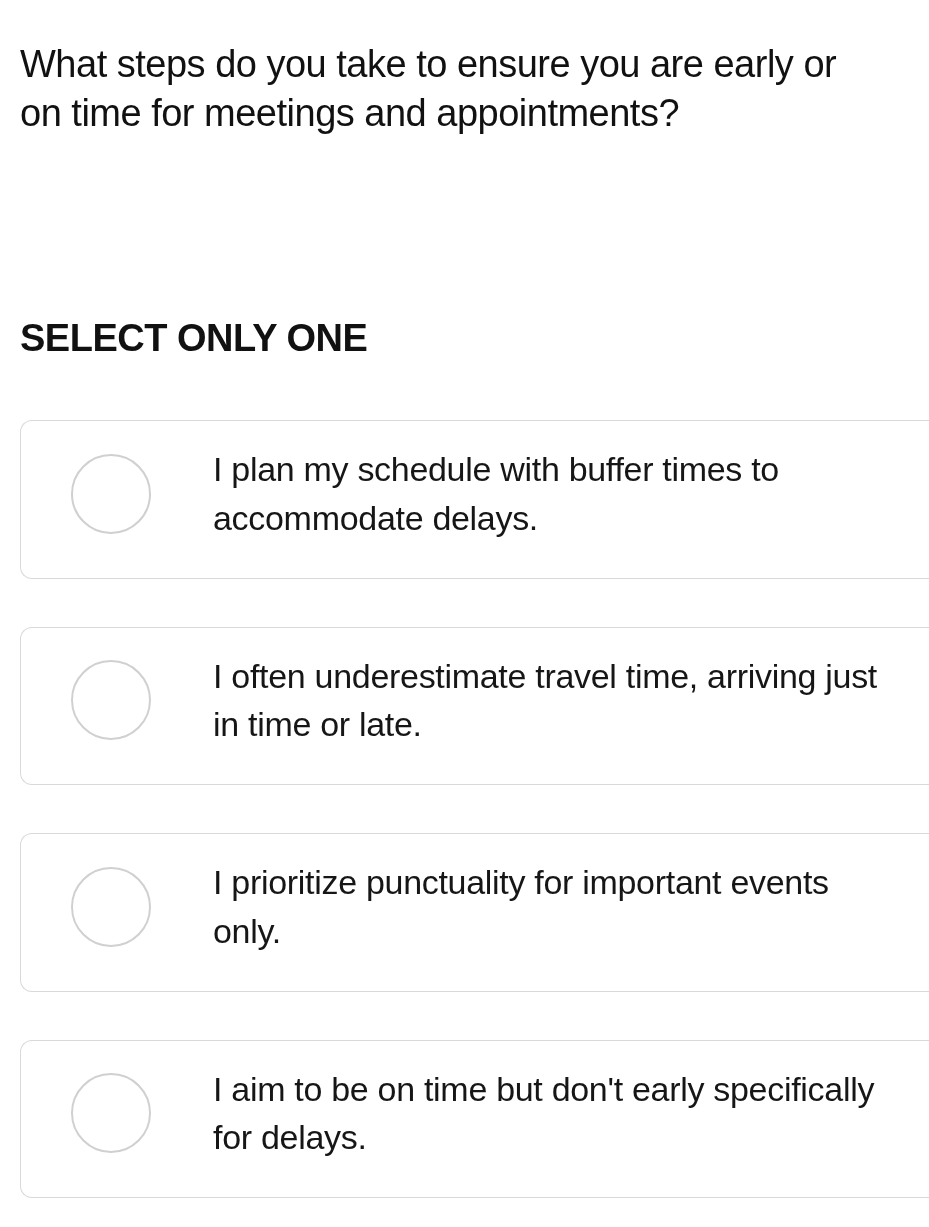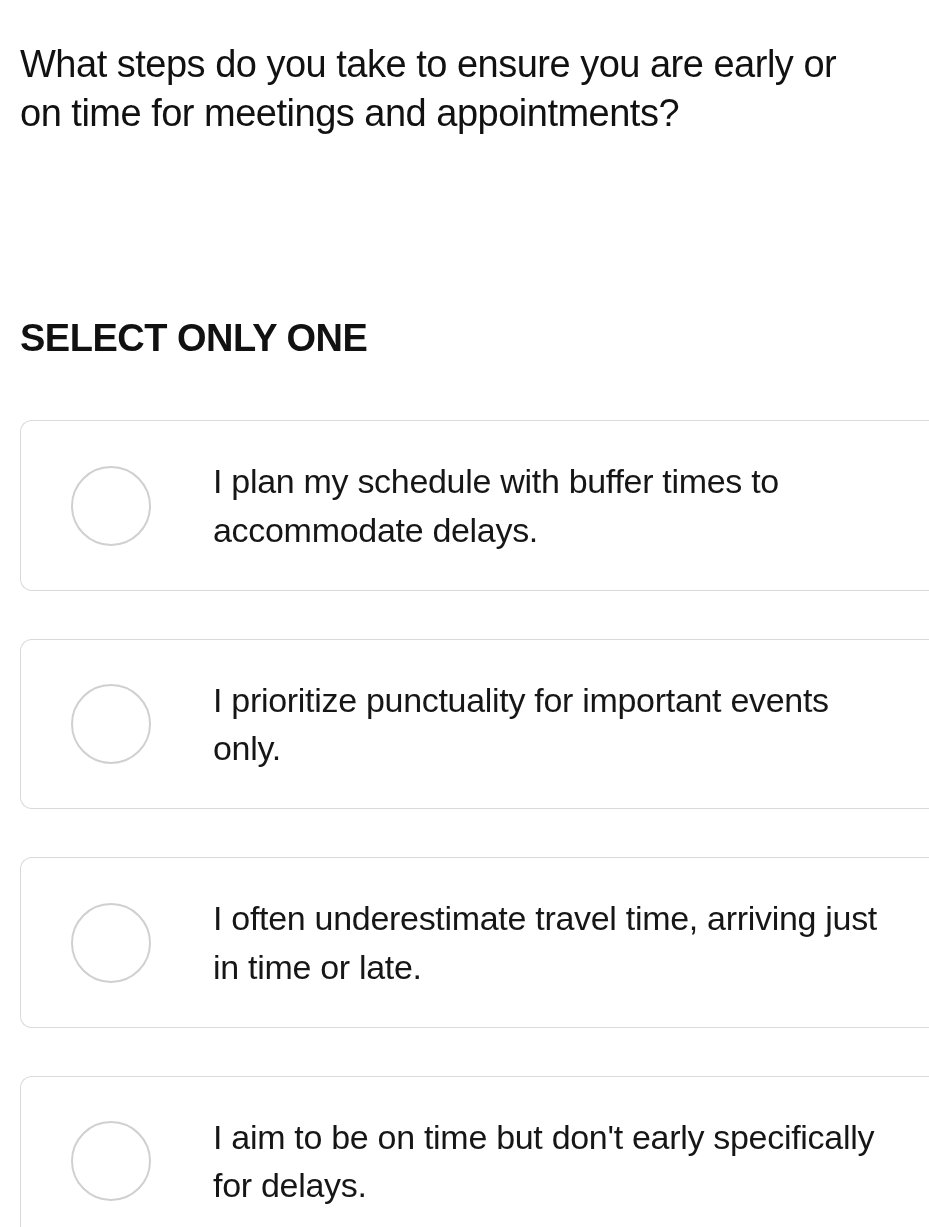--- a/index.html
+++ b/index.html
@@ -35,21 +35,21 @@
     gap: 48px;
   }
   .option {
     display: flex;
     align-items: center;
     border: 1px solid #d9d9d9;
     border-radius: 12px;
     border-right: none;
     border-top-right-radius: 0;
     border-bottom-right-radius: 0;
-    padding: 36px 20px 36px 50px;
+    padding: 24px 20px 36px 50px;
     background: #fff;
     cursor: pointer;
   }
   .radio {
     flex: 0 0 80px;
     width: 80px;
     height: 80px;
     border: 2px solid #d0d0d0;
     border-radius: 50%;
     background: #fff;
@@ -75,26 +75,26 @@
 
   <div class="options">
 
     <label class="option">
       <span class="radio"></span>
       <span class="option-label"> I plan my schedule with buffer times to accommodate delays.</span>
     </label>
 
     <label class="option">
       <span class="radio"></span>
-      <span class="option-label">I prioritize punctuality for important events only.</span>
+      <span class="option-label">I often underestimate travel time, arriving just in time or late.</span>
     </label>
 
     <label class="option">
       <span class="radio"></span>
-      <span class="option-label">I often underestimate travel time, arriving just in time or late.</span>
+      <span class="option-label">I prioritize punctuality for important events only.</span>
     </label>
 
     <label class="option">
       <span class="radio"></span>
       <span class="option-label">I aim to be on time but don't early specifically for delays.</span>
     </label>
 
   </div>
 </div>
 

